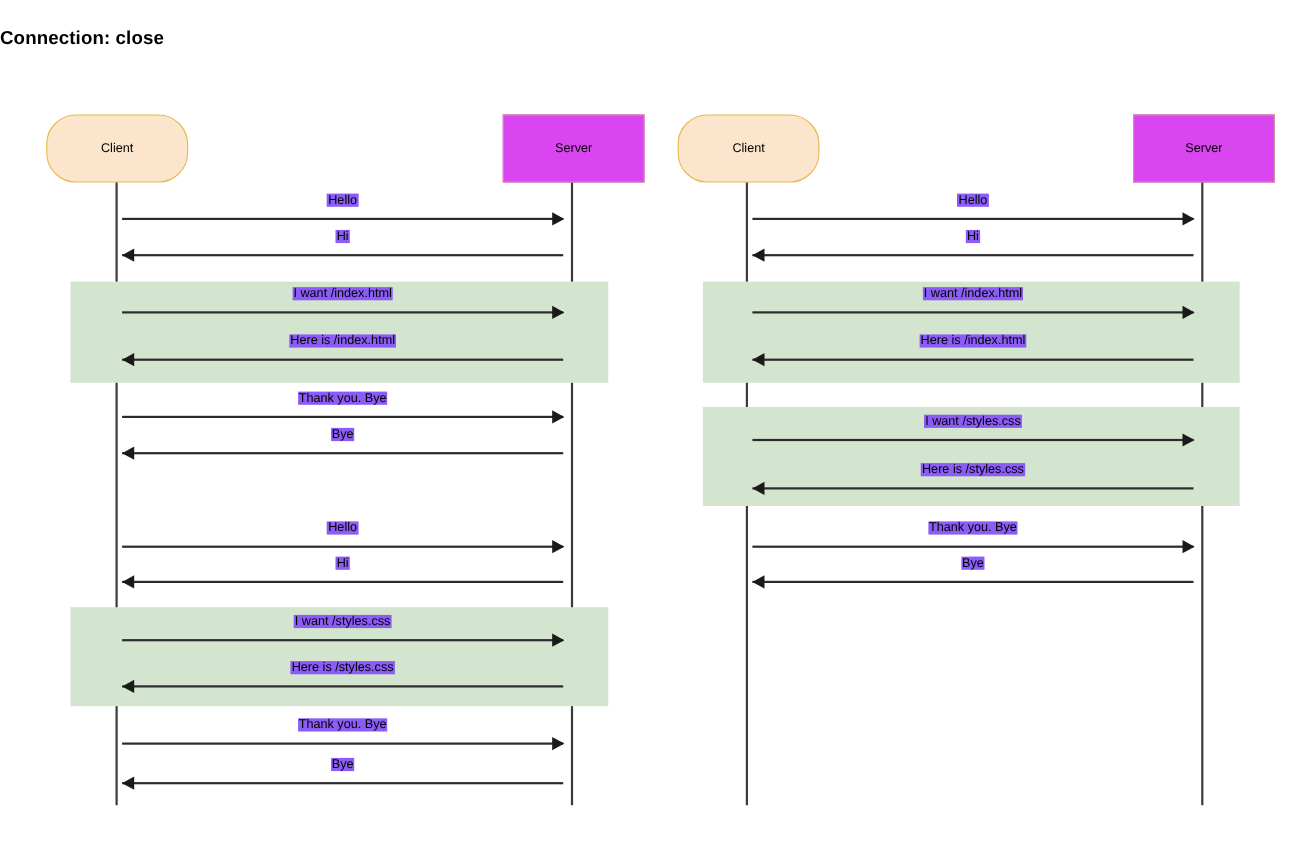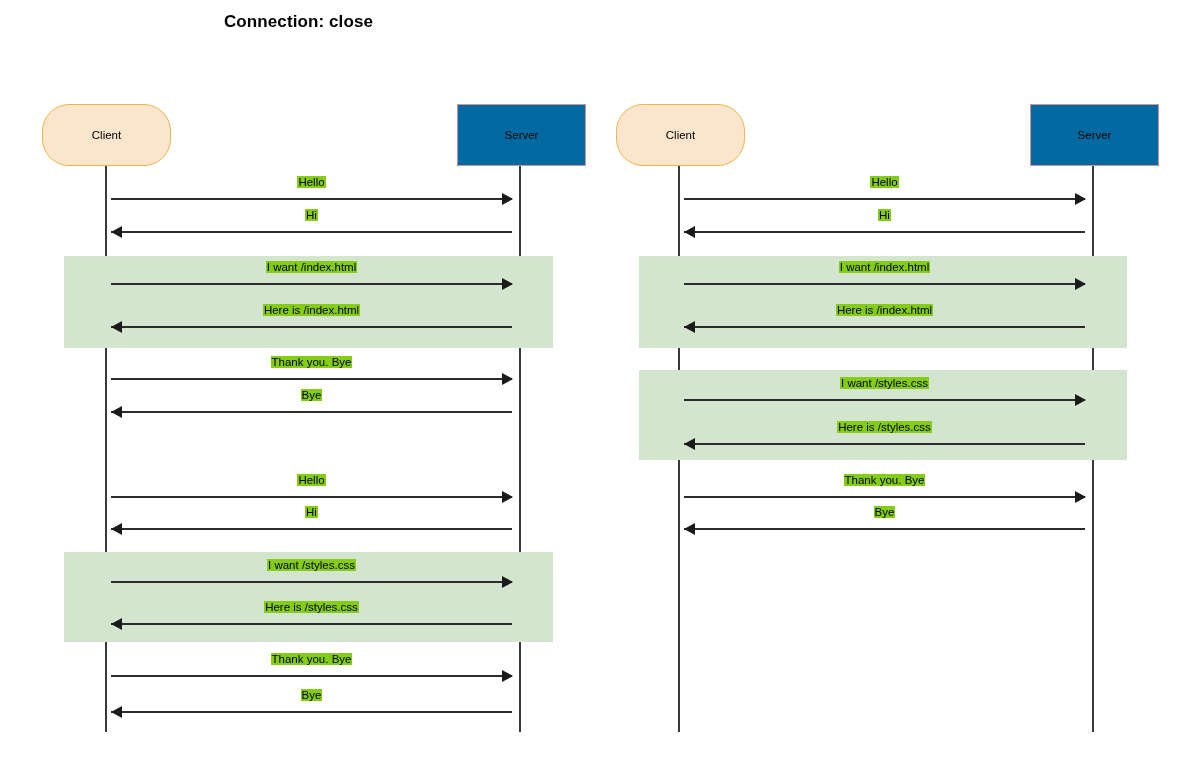--- a/index.html
+++ b/index.html
@@ -17,23 +17,23 @@
   .diagram {
     position: absolute;
     top: 0;
     height: 781px;
   }
   #diagram-close  { left: 0px;   width: 597px; }
   #diagram-keepalive { left: 598px; width: 597px; }
 
   .diagram-title {
     position: absolute;
-    top: 12px;
+    top: 25px;
     width: 100%;
-    text-align: center;
+    text-align: left;
     font-size: 17px;
     font-weight: bold;
     color: #000000;
     letter-spacing: 0.1px;
   }
 
   
   .participant {
     position: absolute;
     top: 104px;
@@ -50,21 +50,21 @@
     font-size: 11.5px;
     color: #000000;
     font-weight: normal;
   }
   .p-client {
     background: #fce5cd;
     border-color: #e8b84b;
     border-radius: 27px;
   }
   .p-server {
-    background: #0369a1;
+    background: #d946ef;
     border-color: #cf9595;
   }
 
   
   .lifeline {
     position: absolute;
     top: 166px;
     height: 566px;
     width: 1.5px;
     background: #3a3a3a;
@@ -106,21 +106,21 @@
     position: absolute;
     top: -22px;
     width: 100%;
     text-align: center;
     font-size: 11.5px;
     color: #000000;
     white-space: nowrap;
   }
   .msg-label em {
     font-style: normal;
-    background: #84cc16;
+    background: #8b5cf6;
     padding: 0 1px;
   }
 </style>
 </head>
 <body>
 
 <div class="diagram" id="diagram-close">
   <div class="diagram-title">Connection: close</div>
 
   <div class="participant p-client" style="left:42px;">

